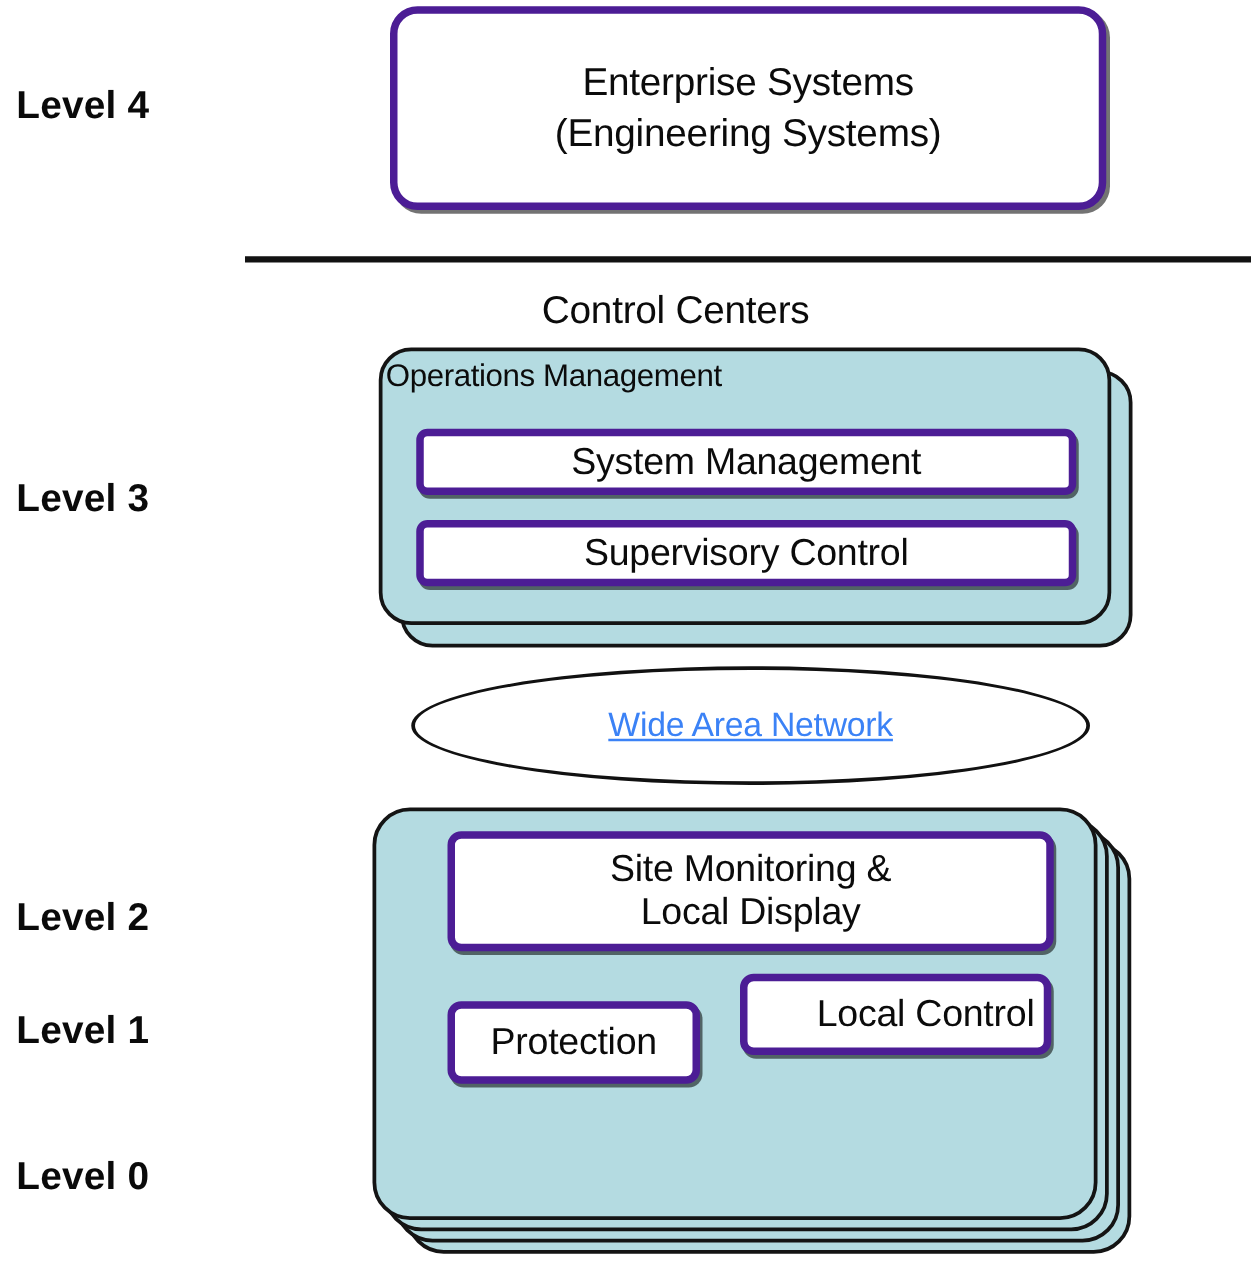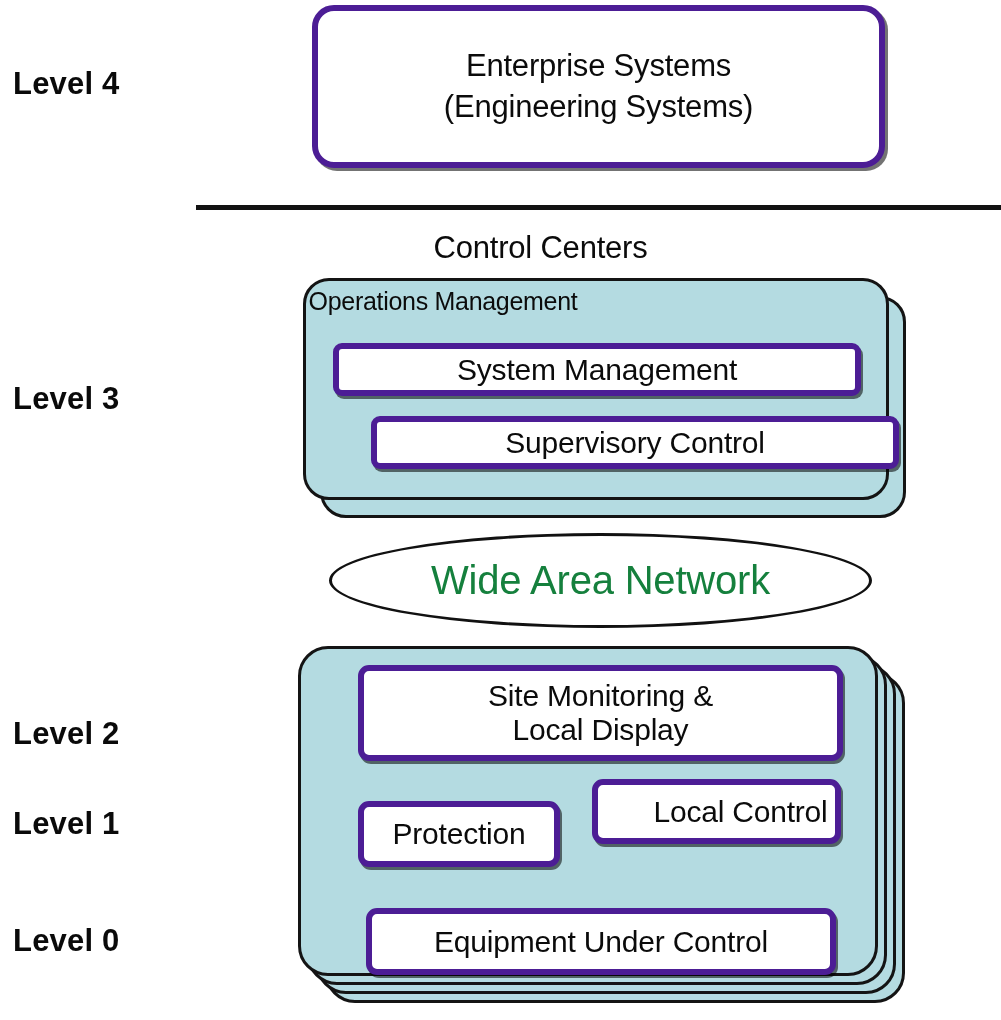--- a/index.html
+++ b/index.html
@@ -122,41 +122,41 @@
     z-index: 7;
     left: 333px; top: 343px; width: 528px; height: 53px;
     border-radius: 9px;
     box-shadow: 2px 3px 0 rgba(0,0,0,0.55);
   }
   #supervisory-control-box {
     z-index: 7;
     left: 333px; top: 416px; width: 528px; height: 53px;
     border-radius: 9px;
     box-shadow: 2px 3px 0 rgba(0,0,0,0.55);
-    margin-left: 38px;
   }
 
   
   #wan-ellipse {
     position: absolute;
     left: 329px; top: 533px;
     width: 543px; height: 95px;
     box-sizing: border-box;
     border: 3px solid #111111;
     border-radius: 50%;
     background: #ffffff;
     display: flex;
     align-items: center;
     justify-content: center;
     z-index: 6;
   }
   #wan-ellipse .txt {
-    font-size: 40px;
-    color: #15803d;
+    font-size: 27px;
+    color: #3b82f6;
     letter-spacing: -0.2px;
+    text-decoration: underline;
   }
 
   
   #field-stack { left: 298px; top: 646px; width: 640px; height: 370px; }
   #field-stack .card-layer { border-radius: 30px; }
   #field-back-3 { left: 27px; top: 27px; width: 580px; height: 330px; }
   #field-back-2 { left: 18px; top: 18px; width: 580px; height: 330px; }
   #field-back-1 { left: 9px;  top: 9px;  width: 580px; height: 330px; }
   #field-front  { left: 0px;  top: 0px;  width: 580px; height: 330px; }
 
@@ -246,17 +246,14 @@
   </div>
 
   <div class="rbox" id="local-control-box">
     <span class="txt">Local Control</span>
   </div>
 
   <div class="rbox" id="protection-box">
     <span class="txt">Protection</span>
   </div>
 
-  <div class="rbox" id="equipment-box">
-    <span class="txt">Equipment Under Control</span>
-  </div>
 
 </div>
 
 </body></html>

